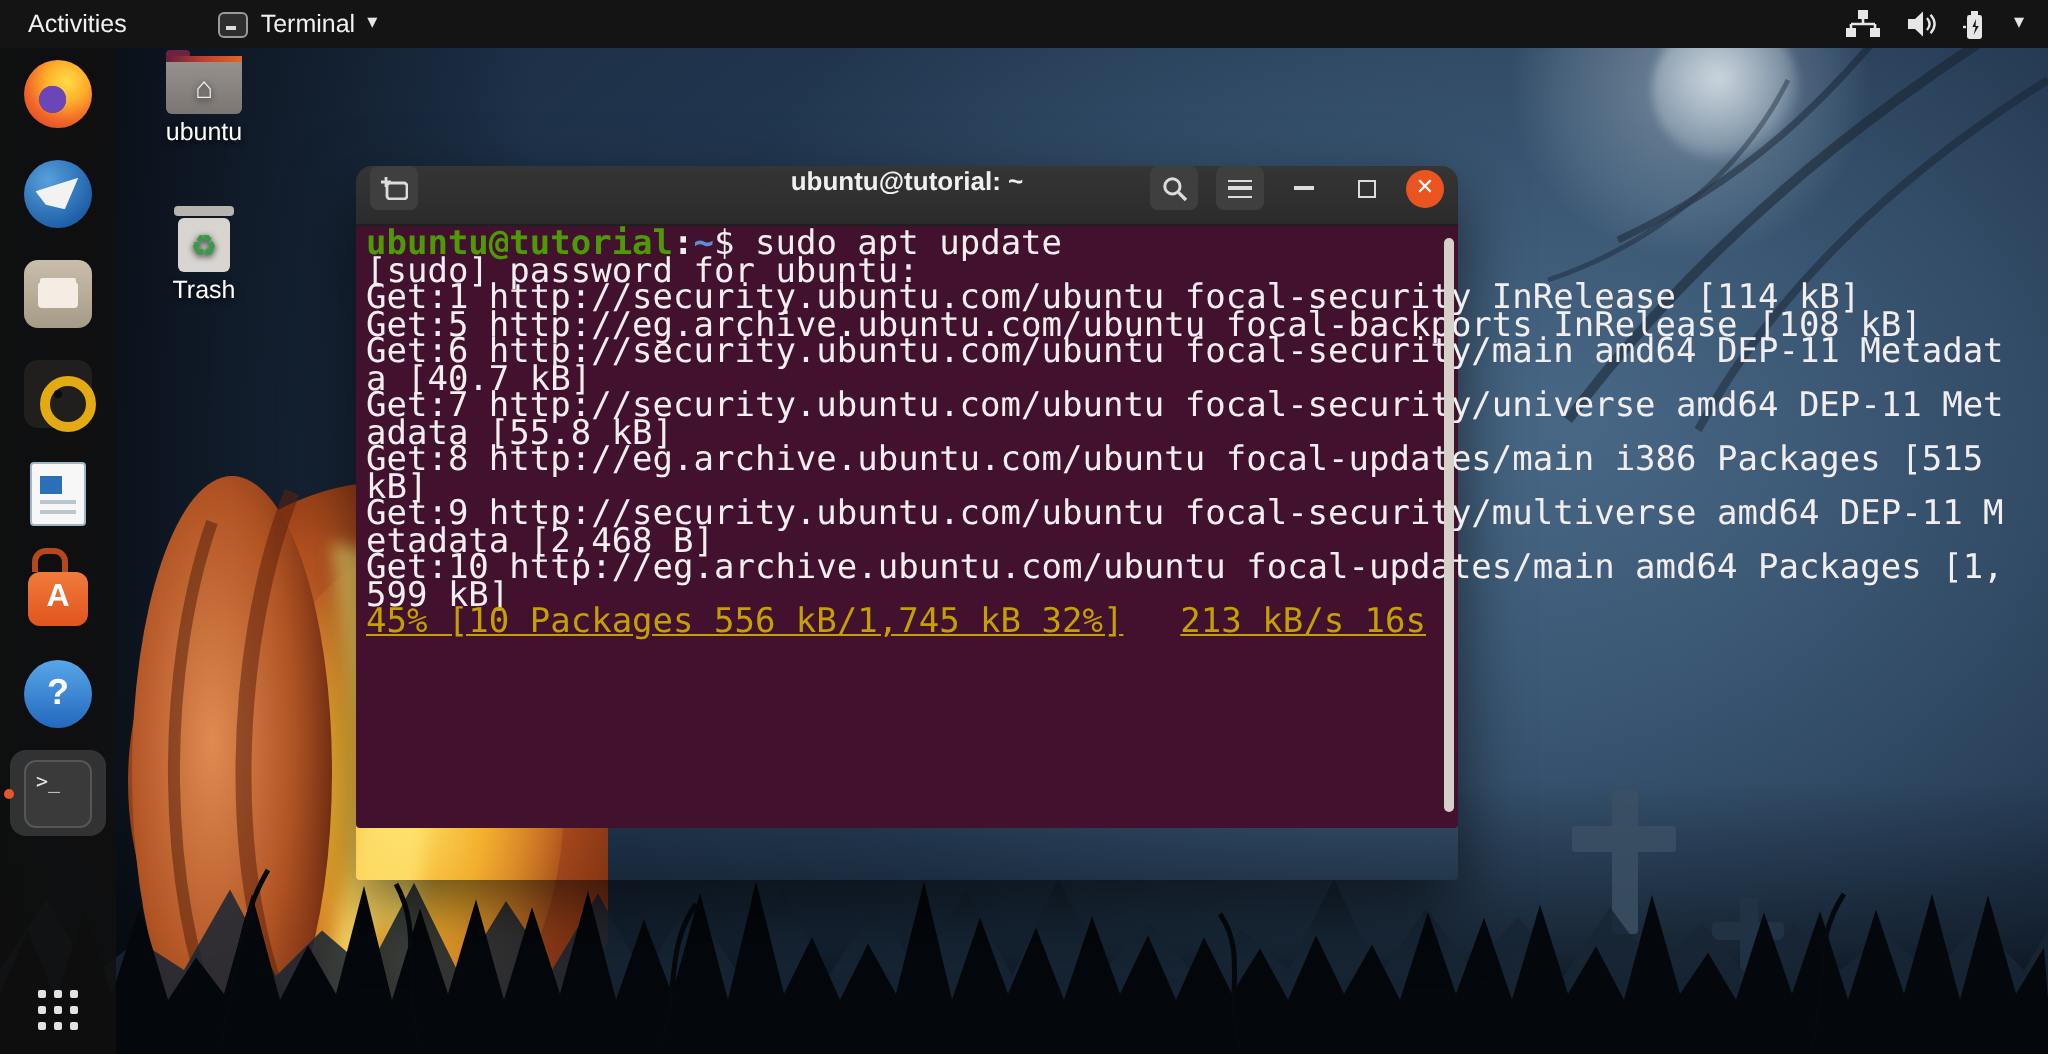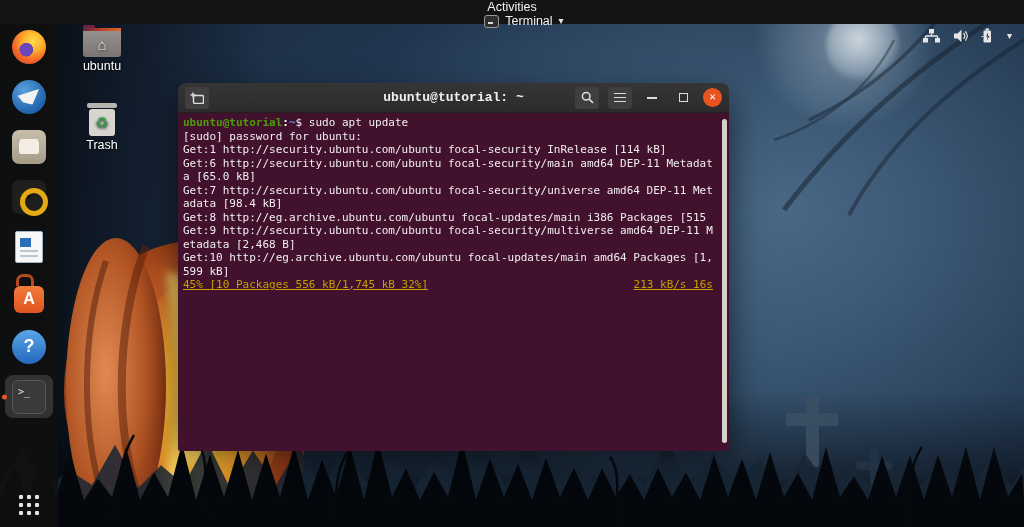--- a/index.html
+++ b/index.html
@@ -89,35 +89,35 @@
     display:flex; align-items:center; justify-content:center; color:#ececec; font-size:15px; }
   .trash { width:30px; margin:0 auto 2px; }
   .trash .lid { width:30px; height:5px; background:#b7b3af; border-radius:2px; margin:0 auto; }
   .trash .can { width:26px; height:27px; background:#d8d4d0; border-radius:3px; margin:1px auto 0;
     display:flex; align-items:center; justify-content:center; color:#2f9e44; font-size:15px; }
 
   
   #term { position:absolute; left:178px; top:83px; width:551px; height:357px; z-index:5;
     border-radius:8px 8px 2px 2px; box-shadow:0 14px 34px rgba(0,0,0,0.6); }
   #titlebar { height:30px; background:linear-gradient(#353535,#2b2b2b); border-radius:8px 8px 0 0;
-    display:flex; align-items:center; padding:0 7px; position:relative; border-bottom:1px solid #1f1f1f;font-family:Liberation Mono, monospace; }
+    display:flex; align-items:flex-start; padding:0 7px; position:relative; border-bottom:1px solid #1f1f1f; }
   #term-title { position:absolute; left:0; right:0; text-align:center; color:#f0f0f0; font-weight:bold; font-size:13px;
     pointer-events:none; }
   .tb-btn { width:24px; height:22px; background:#3f3f3f; border-radius:4px; display:flex; align-items:center;
     justify-content:center; }
   #tb-right { margin-left:auto; display:flex; align-items:center; gap:9px; z-index:1; }
   .win-ctl { width:22px; height:22px; display:flex; align-items:center; justify-content:center; }
   .min-glyph { width:10px; height:2px; background:#dcdcdc; }
   .max-glyph { width:9px; height:9px; border:1.5px solid #dcdcdc; }
   .close-btn { width:19px; height:19px; border-radius:50%; display:flex; align-items:center; justify-content:center;
     color:#fff; font-size:11px; line-height:1; }
   .hamburger { width:12px; height:9px; border-top:1.5px solid #dcdcdc; border-bottom:1.5px solid #dcdcdc; position:relative; }
   .hamburger::after { content:""; position:absolute; left:0; top:2.6px; width:12px; height:1.5px; background:#dcdcdc; }
-  #term-body { position:relative; height:338px; border-radius:0 0 2px 2px;
-    padding:3px 8px 12px 5px; font-family:"DejaVu Sans Mono", monospace; font-size:11px; line-height:13.5px; }
+  #term-body { position:relative; height:301px; border-radius:0 0 2px 2px;
+    padding:3px 8px 12px 5px; font-family:"DejaVu Sans Mono", monospace; font-size:17px; line-height:13.5px; }
   .tline { white-space:pre; height:13.5px; }
   .tline.progress { display:flex; justify-content:space-between; padding-right:8px; }
   #term-scrollbar { position:absolute; right:2px; top:6px; bottom:8px; width:5px; background:#d6d0ca; border-radius:3px; }
 
   
   .tray-svg { display:block; }
 </style>
 </head>
 <body>
 
@@ -228,25 +228,27 @@
         <div class="close-btn" style="background: rgb(233, 84, 32);">
           <span>✕</span>
         </div>
       </div>
     </div>
     <div id="term-body" style="background: rgb(65, 17, 46); color: rgb(242, 238, 240);">
       <div id="term-lines">
           <div class="tline"><span style="color: rgb(78, 154, 6); font-weight: bold;">ubuntu@tutorial</span><span style="color: rgb(242, 238, 240); font-weight: bold;">:</span><span style="color: rgb(92, 143, 209); font-weight: bold;">~</span><span style="color: rgb(242, 238, 240);">$ sudo apt update</span></div>
           <div class="tline">[sudo] password for ubuntu:</div>
           <div class="tline">Get:1 http://security.ubuntu.com/ubuntu focal-security InRelease [114 kB]</div>
+          <div class="tline">Get:5 http://eg.archive.ubuntu.com/ubuntu focal-backports InRelease [108 kB]</div>
           <div class="tline">Get:6 http://security.ubuntu.com/ubuntu focal-security/main amd64 DEP-11 Metadat</div>
-          <div class="tline">a [65.0 kB]</div>
+          <div class="tline">a [40.7 kB]</div>
           <div class="tline">Get:7 http://security.ubuntu.com/ubuntu focal-security/universe amd64 DEP-11 Met</div>
-          <div class="tline">adata [98.4 kB]</div>
+          <div class="tline">adata [55.8 kB]</div>
           <div class="tline">Get:8 http://eg.archive.ubuntu.com/ubuntu focal-updates/main i386 Packages [515</div>
+          <div class="tline">kB]</div>
           <div class="tline">Get:9 http://security.ubuntu.com/ubuntu focal-security/multiverse amd64 DEP-11 M</div>
           <div class="tline">etadata [2,468 B]</div>
           <div class="tline">Get:10 http://eg.archive.ubuntu.com/ubuntu focal-updates/main amd64 Packages [1,</div>
           <div class="tline">599 kB]</div>
           <div class="tline progress" style="color: rgb(196, 160, 0); text-decoration: underline;"><span>45% [10 Packages 556 kB/1,745 kB 32%]</span><span>213 kB/s 16s</span></div>
         </div>
       <div id="term-scrollbar"></div>
     </div>
   </div>
 
@@ -282,21 +284,21 @@
         <i></i>
         <i></i>
         <i></i>
         <i></i>
         <i></i>
         <i></i>
         <i></i>
     </div>
   </div>
 
-  <div id="topbar" style="background: rgb(20, 20, 20); flex-direction: column;">
+  <div id="topbar" style="background: rgb(20, 20, 20);">
     <div id="activities">Activities</div>
     <div id="appmenu">
       <div class="mini-term"></div>
       <span>Terminal</span>
       <span class="caret">▾</span>
     </div>
     <div id="tray">
       <svg class="tray-svg" width="17" height="14" viewBox="0 0 17 14">
         <rect x="6" y="0" width="5" height="4.5" fill="#e6e6e6"></rect>
         <path d="M8.5 4.5 v2.5 M2.5 7 h12 M2.5 7 v2 M14.5 7 v2" stroke="#e6e6e6" stroke-width="1.3" fill="none"></path>

